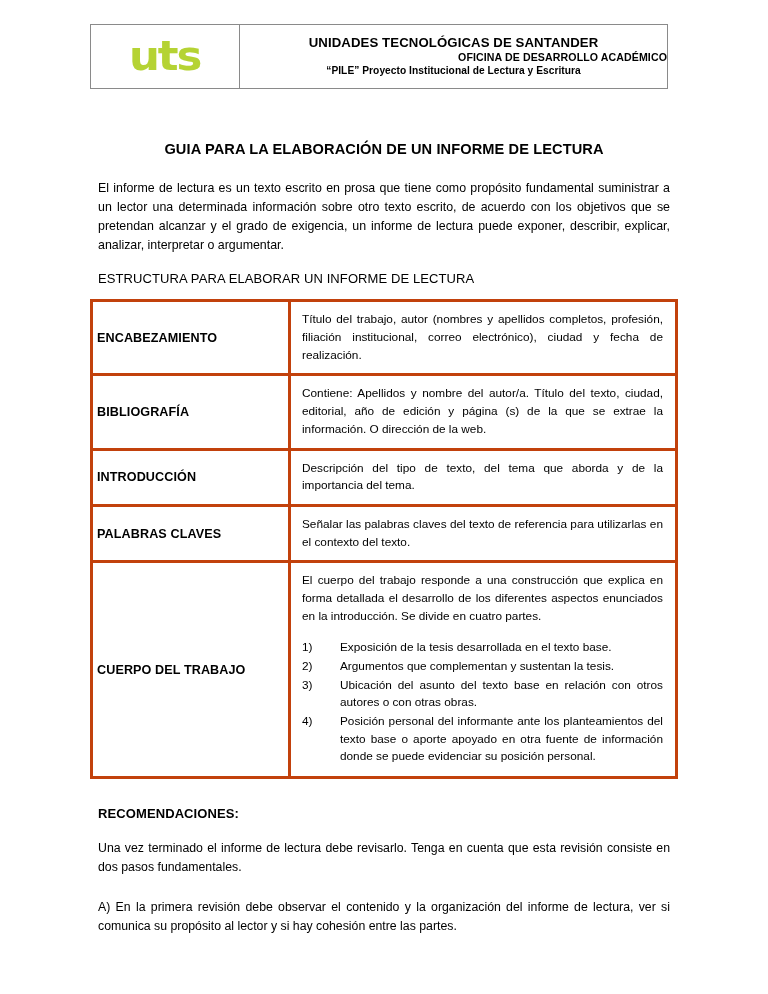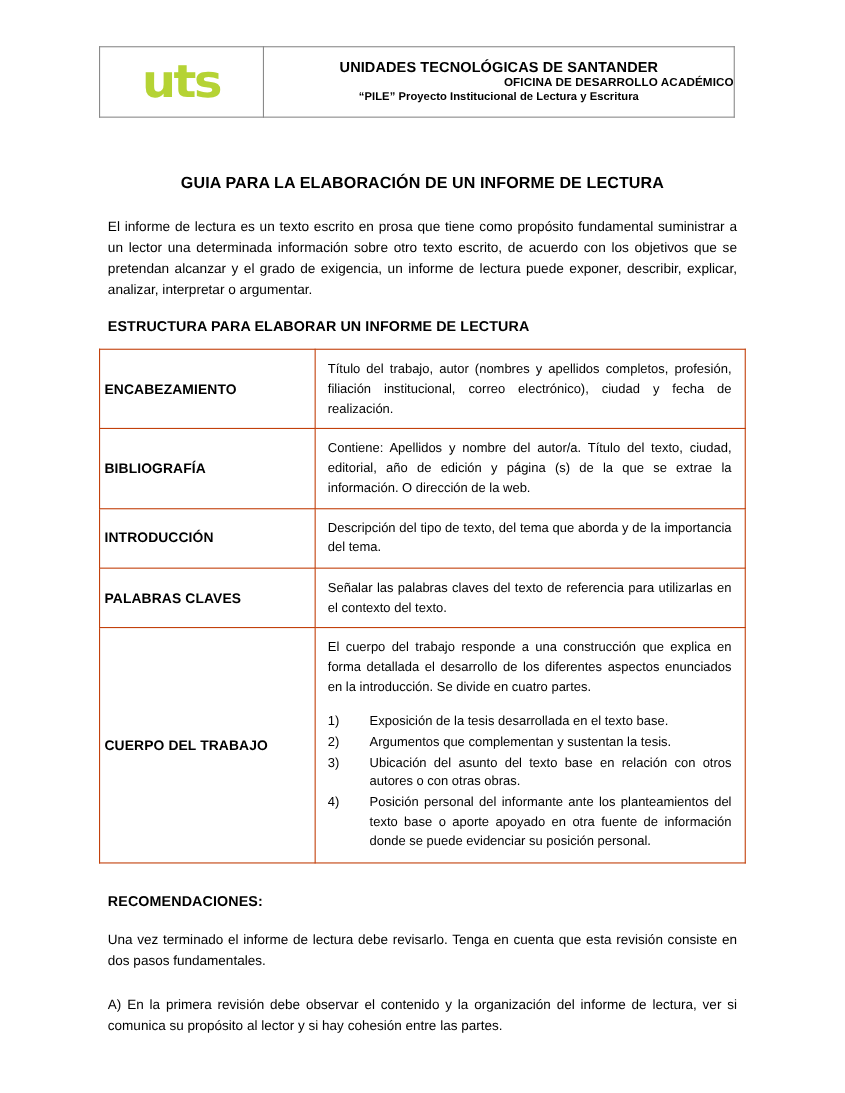--- a/index.html
+++ b/index.html
@@ -20,21 +20,21 @@
     position: absolute;
     left: 0; top: 0;
     width: 768px;
     height: 994px;
     background: #ffffff;
   }
 
   .content {
     position: absolute;
     left: 90px;
-    top: 42px;
+    top: 24px;
     width: 588px;
   }
 
   
   .header-table {
     width: 578px;
     border-collapse: collapse;
     table-layout: fixed;
   }
   .header-table td {
@@ -100,34 +100,34 @@
     line-height: 1.52;
     text-align: justify;
     padding-left: 8px;
     padding-right: 8px;
   }
 
   
   .section-heading {
     margin-top: 17px;
     font-size: 13px;
-    font-weight: bold;
+    font-weight: normal;
     letter-spacing: 0.1px;
     padding-left: 8px;
   }
 
   
   .structure-table {
     margin-top: 13px;
     width: 588px;
     border-collapse: collapse;
     table-layout: fixed;
   }
   .structure-table td {
-    border: 1px solid #c2410c;
+    border: 3px solid #c2410c;
     vertical-align: middle;
   }
   .col-label {
     width: 187px;
     text-align: left;
     font-size: 12.6px;
     font-weight: bold;
     letter-spacing: 0.1px;
     padding: 6px 4px;
   }

